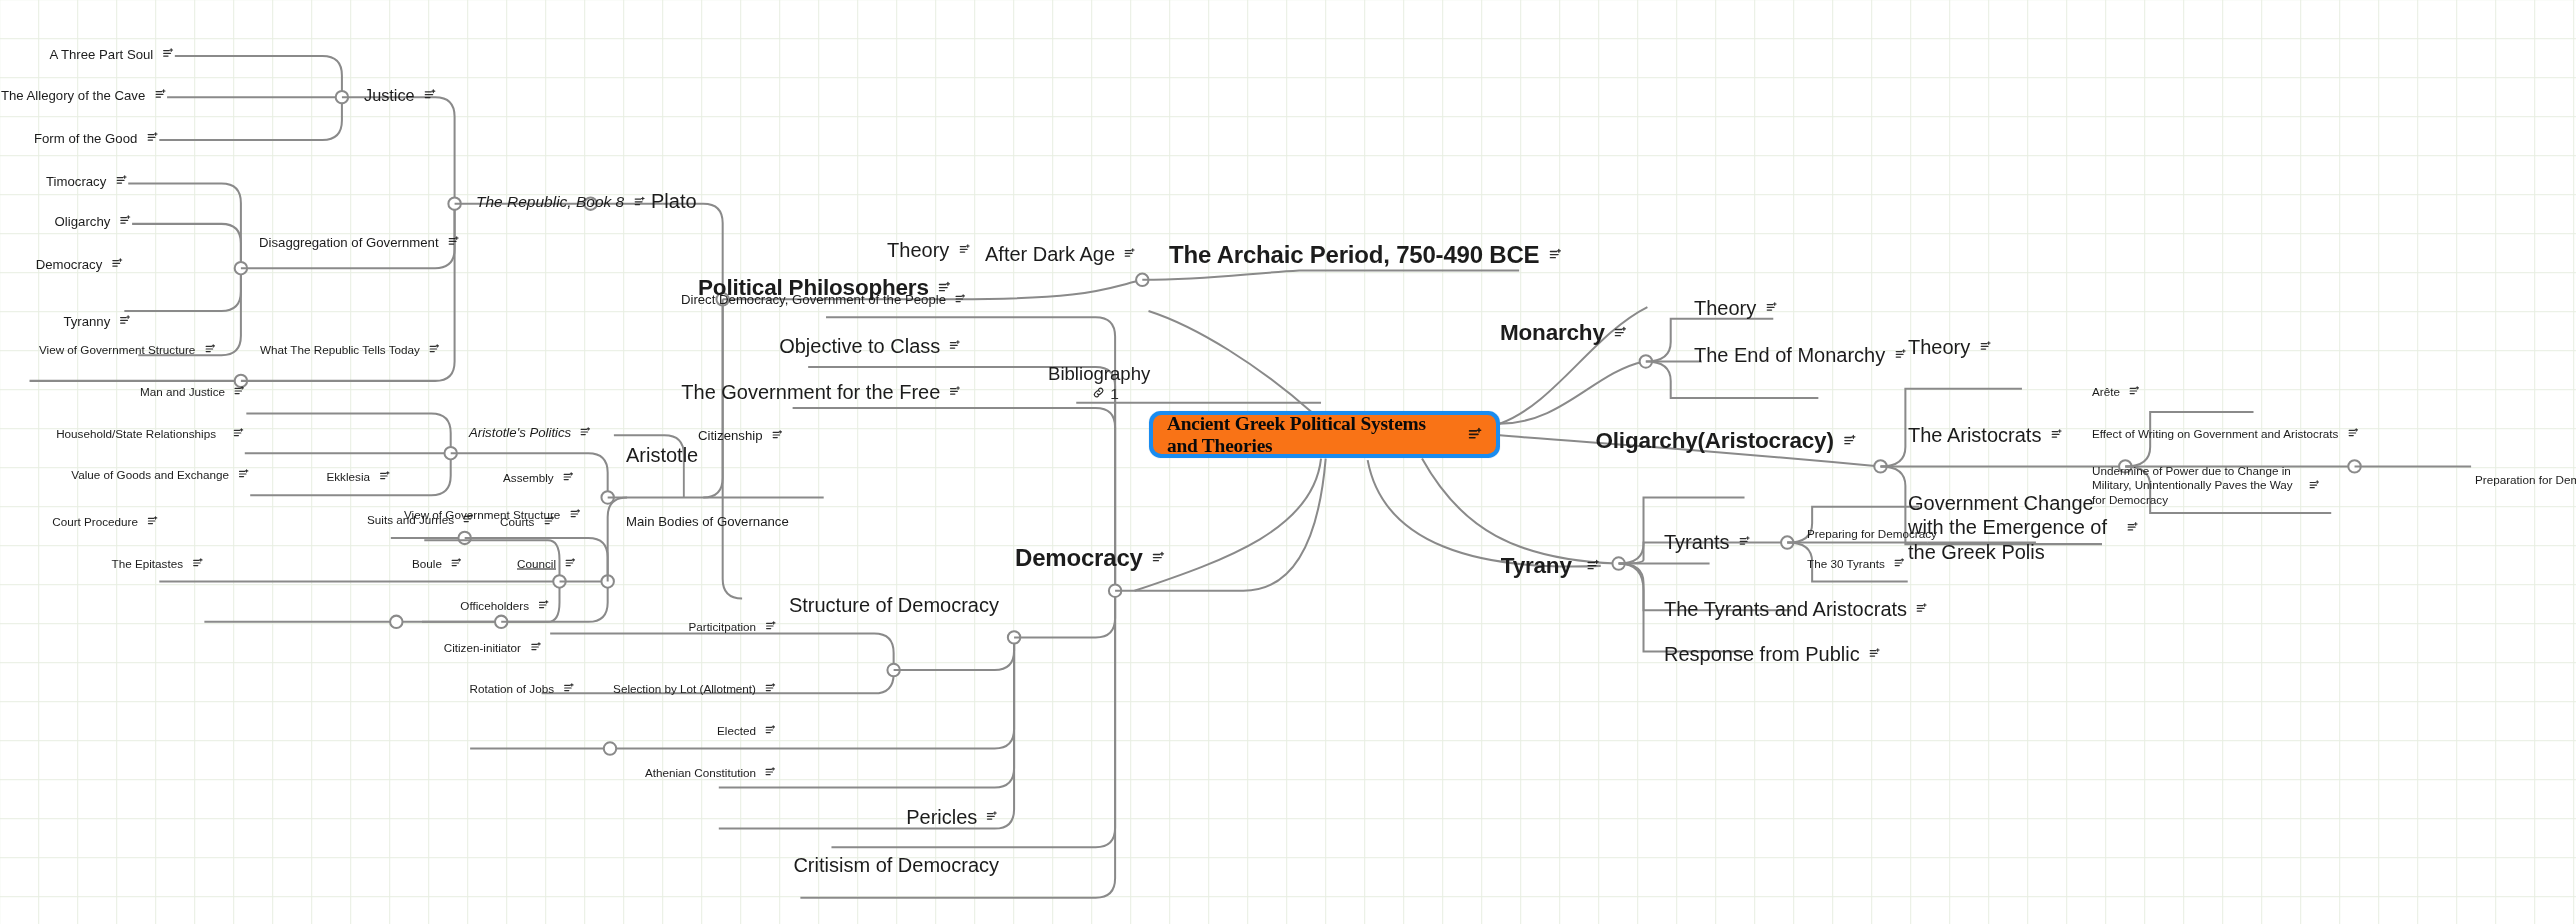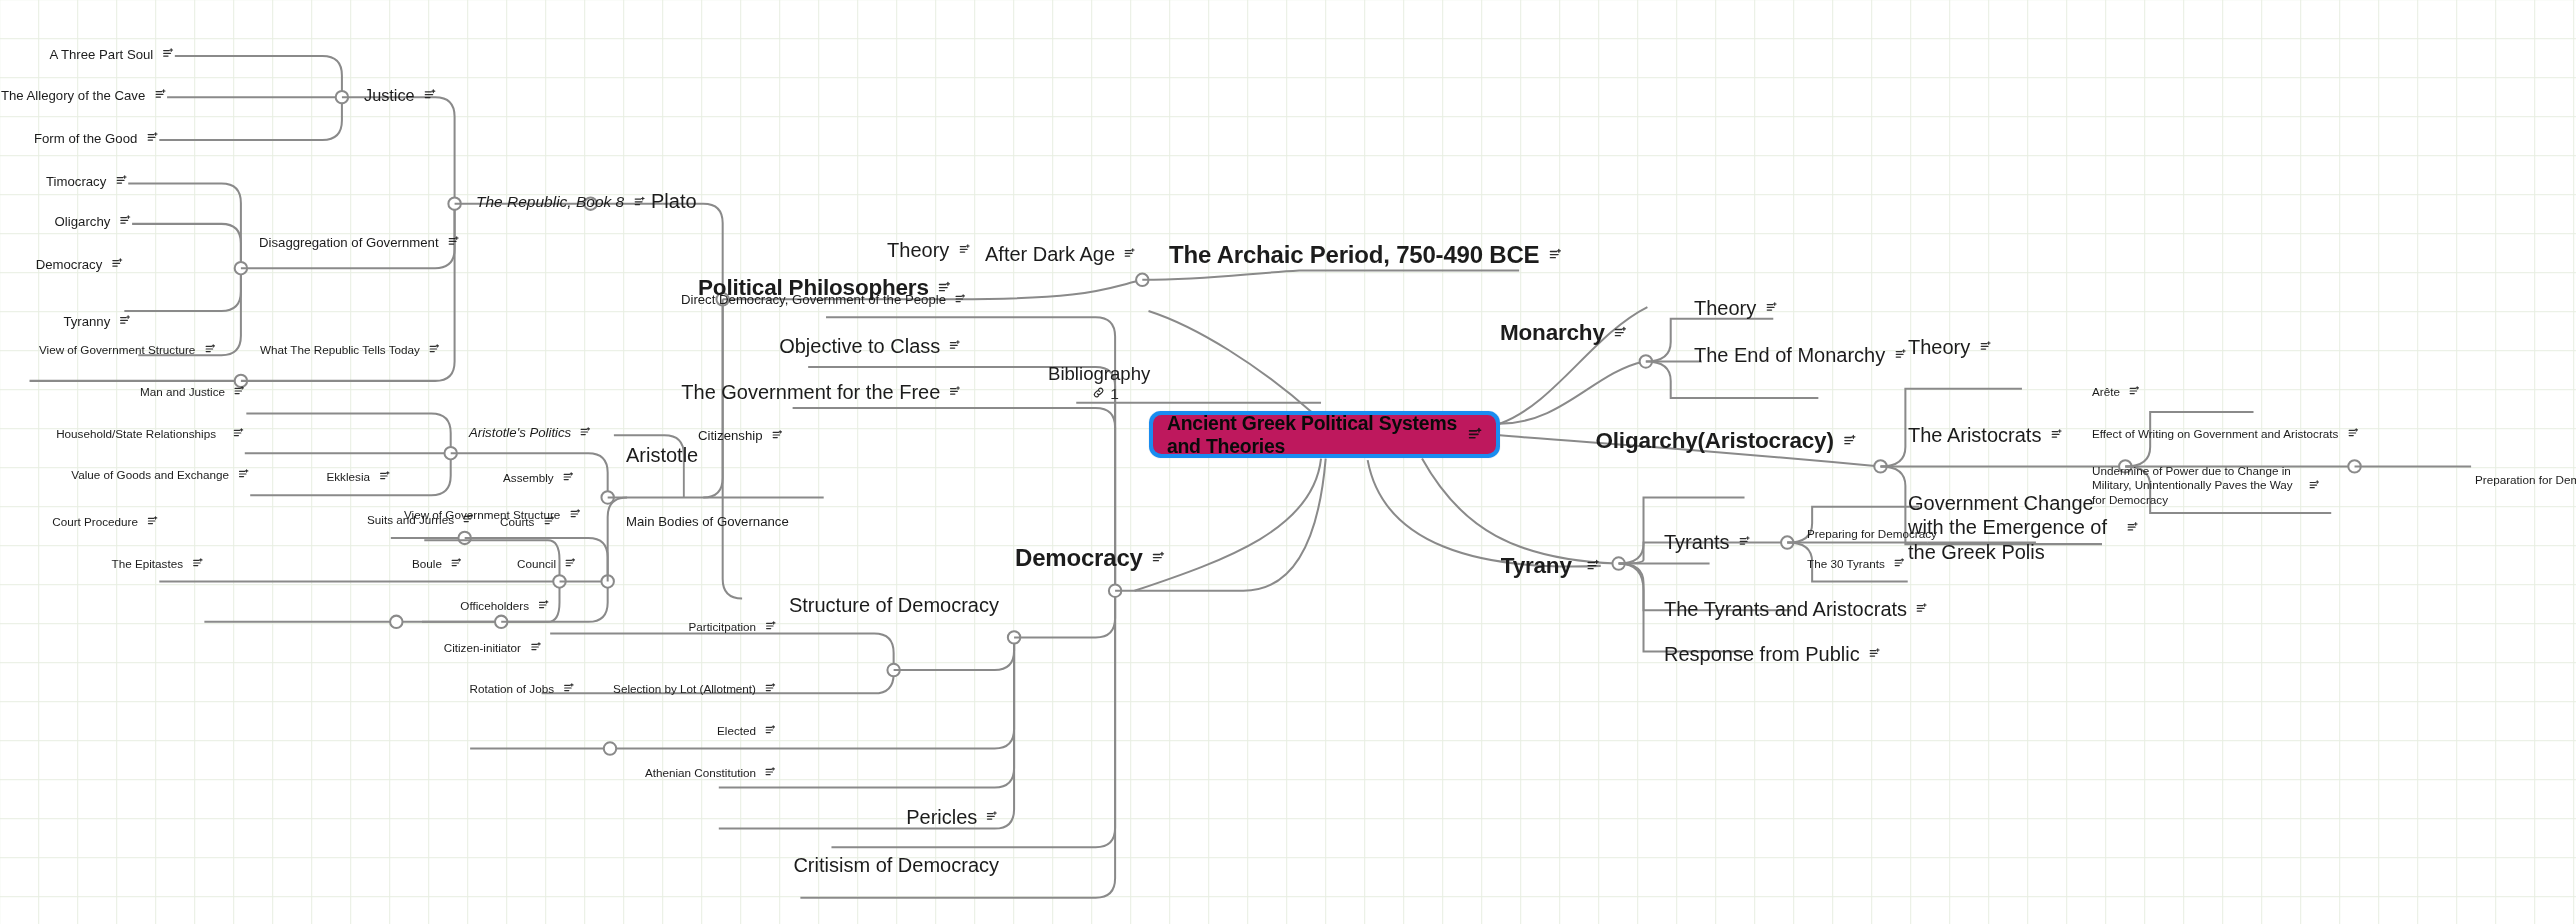--- a/index.html
+++ b/index.html
@@ -49,25 +49,25 @@
     left:1149px;top:411px;
     width:351px;height:47px;
     background:#1a8cf0;
     border-radius:11.7px;
     padding:3.9px;
     box-sizing:border-box;
     display:flex;align-items:center;
     box-shadow:0 0 0 0.8px rgba(0,0,0,.04);
   }
   #root-inner{
-    background:#be185d;
+    background:#f97316;
     border-radius:8.5px;
     width:100%;height:100%;
     display:flex;align-items:center;justify-content:space-between;
-    padding:0 12.4px 0 14px;box-sizing:border-box;
+    padding:0 12.4px 0 14px;box-sizing:border-box;font-family:Liberation Serif, serif;
   }
   #root-inner .lbl{font-size:19.4px;font-weight:700;color:#0a0a0a;letter-spacing:-0.2px;}
 
   .multi{white-space:normal;line-height:1.22;}
   .w260{width:208px;display:inline-block;}
 
   .link-badge{display:flex;align-items:center;gap:5.4px;margin-left:12.4px;font-size:15.5px;color:#2a2a2a;}
 </style>
 </head>
 <body>
@@ -596,21 +596,21 @@
             <rect x="1" y="4" width="11" height="2" rx="1"></rect>
             <rect x="1" y="8.4" width="13" height="2" rx="1"></rect>
             <rect x="1" y="12.8" width="9" height="2" rx="1"></rect>
             <rect x="13.2" y="1.1" width="1.8" height="6" rx=".9"></rect>
             <rect x="11.2" y="3.2" width="6" height="1.8" rx=".9"></rect>
           </g>
         </svg>
       </span>
   </div>
 
-  <div class="node t-l5" style="left:517px;top:563px;">
+  <div class="node t-l5" style="left:517px;top:563px;text-decoration:underline;">
     <span class="lbl">Council</span>
     <span class="ico">
         <svg width="11.7" height="11.7" viewBox="0 0 20 20">
           <g fill="#1c1c1c">
             <rect x="1" y="4" width="11" height="2" rx="1"></rect>
             <rect x="1" y="8.4" width="13" height="2" rx="1"></rect>
             <rect x="1" y="12.8" width="9" height="2" rx="1"></rect>
             <rect x="13.2" y="1.1" width="1.8" height="6" rx=".9"></rect>
             <rect x="11.2" y="3.2" width="6" height="1.8" rx=".9"></rect>
           </g>

